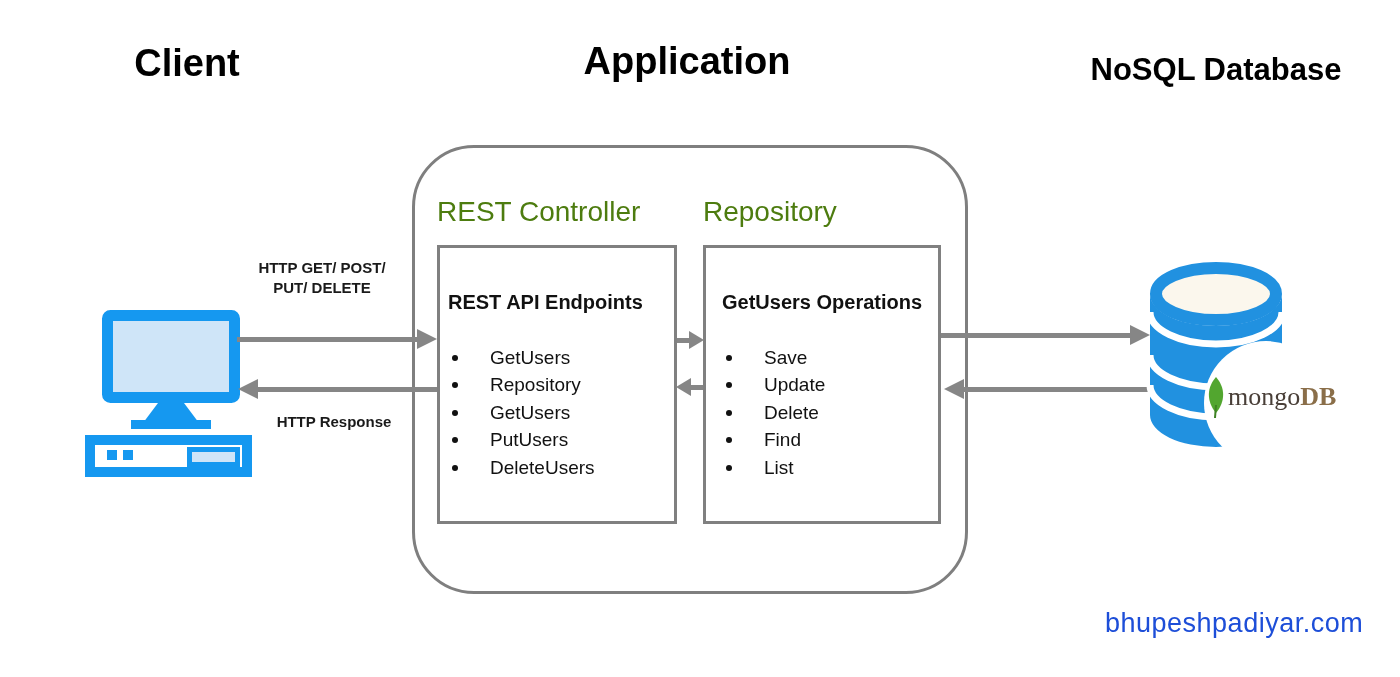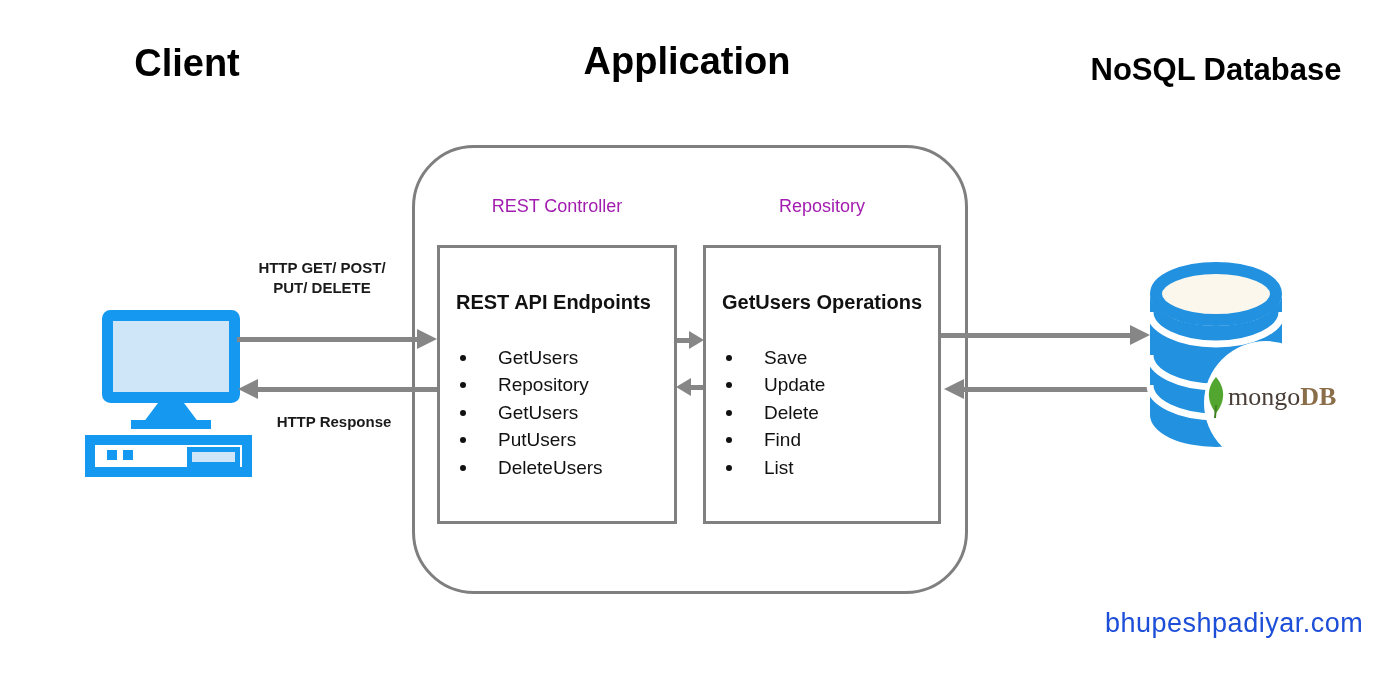--- a/index.html
+++ b/index.html
@@ -11,29 +11,29 @@
   .hdr { position:absolute; text-align:center; font-weight:bold; color:#000; font-size:38px; }
   #hdr-client      { left:87px;  top:42px; width:200px; }
   #hdr-application { left:562px; top:40px; width:250px; }
   #hdr-database    { left:1066px;top:52px; width:300px; font-size:31px; }
 
   
   .app-box {
     position:absolute; left:412px; top:145px; width:556px; height:449px;
     border:3px solid #7f7f7f; border-radius:62px; background:#fff;
   }
-  .section-label { position:absolute; top:196px; text-align:center; font-size:18px; color:#a21caf; }
+  .section-label { position:absolute; top:196px; font-size:28px; color:#4d7c0f; }
   #lbl-controller { left:437px; width:240px; }
   #lbl-repository { left:703px; width:238px; }
 
   .inner-box {
     position:absolute; top:245px; height:279px; border:3px solid #808080; background:#fff;
     padding:42px 8px 0 16px;
   }
-  #box-controller { left:437px; width:240px; }
+  #box-controller { left:437px; width:240px;padding-left:8px; }
   #box-repository { left:703px; width:238px; }
   .box-title { font-size:20px; font-weight:bold; line-height:24px; color:#111; }
   .blist { margin-top:30px; }
   .li { display:flex; align-items:center; height:27.5px; font-size:19px; color:#111; }
   .dot { width:10px; height:10px; margin-right:4px; display:inline-block; position:relative; flex:0 0 38px; }
   .dot::after { content:""; position:absolute; left:4px; top:50%; transform:translateY(-50%);
                 width:6px; height:6px; border-radius:50%; background:#111; }
 
   
   .arrow { position:absolute; height:20px; }

